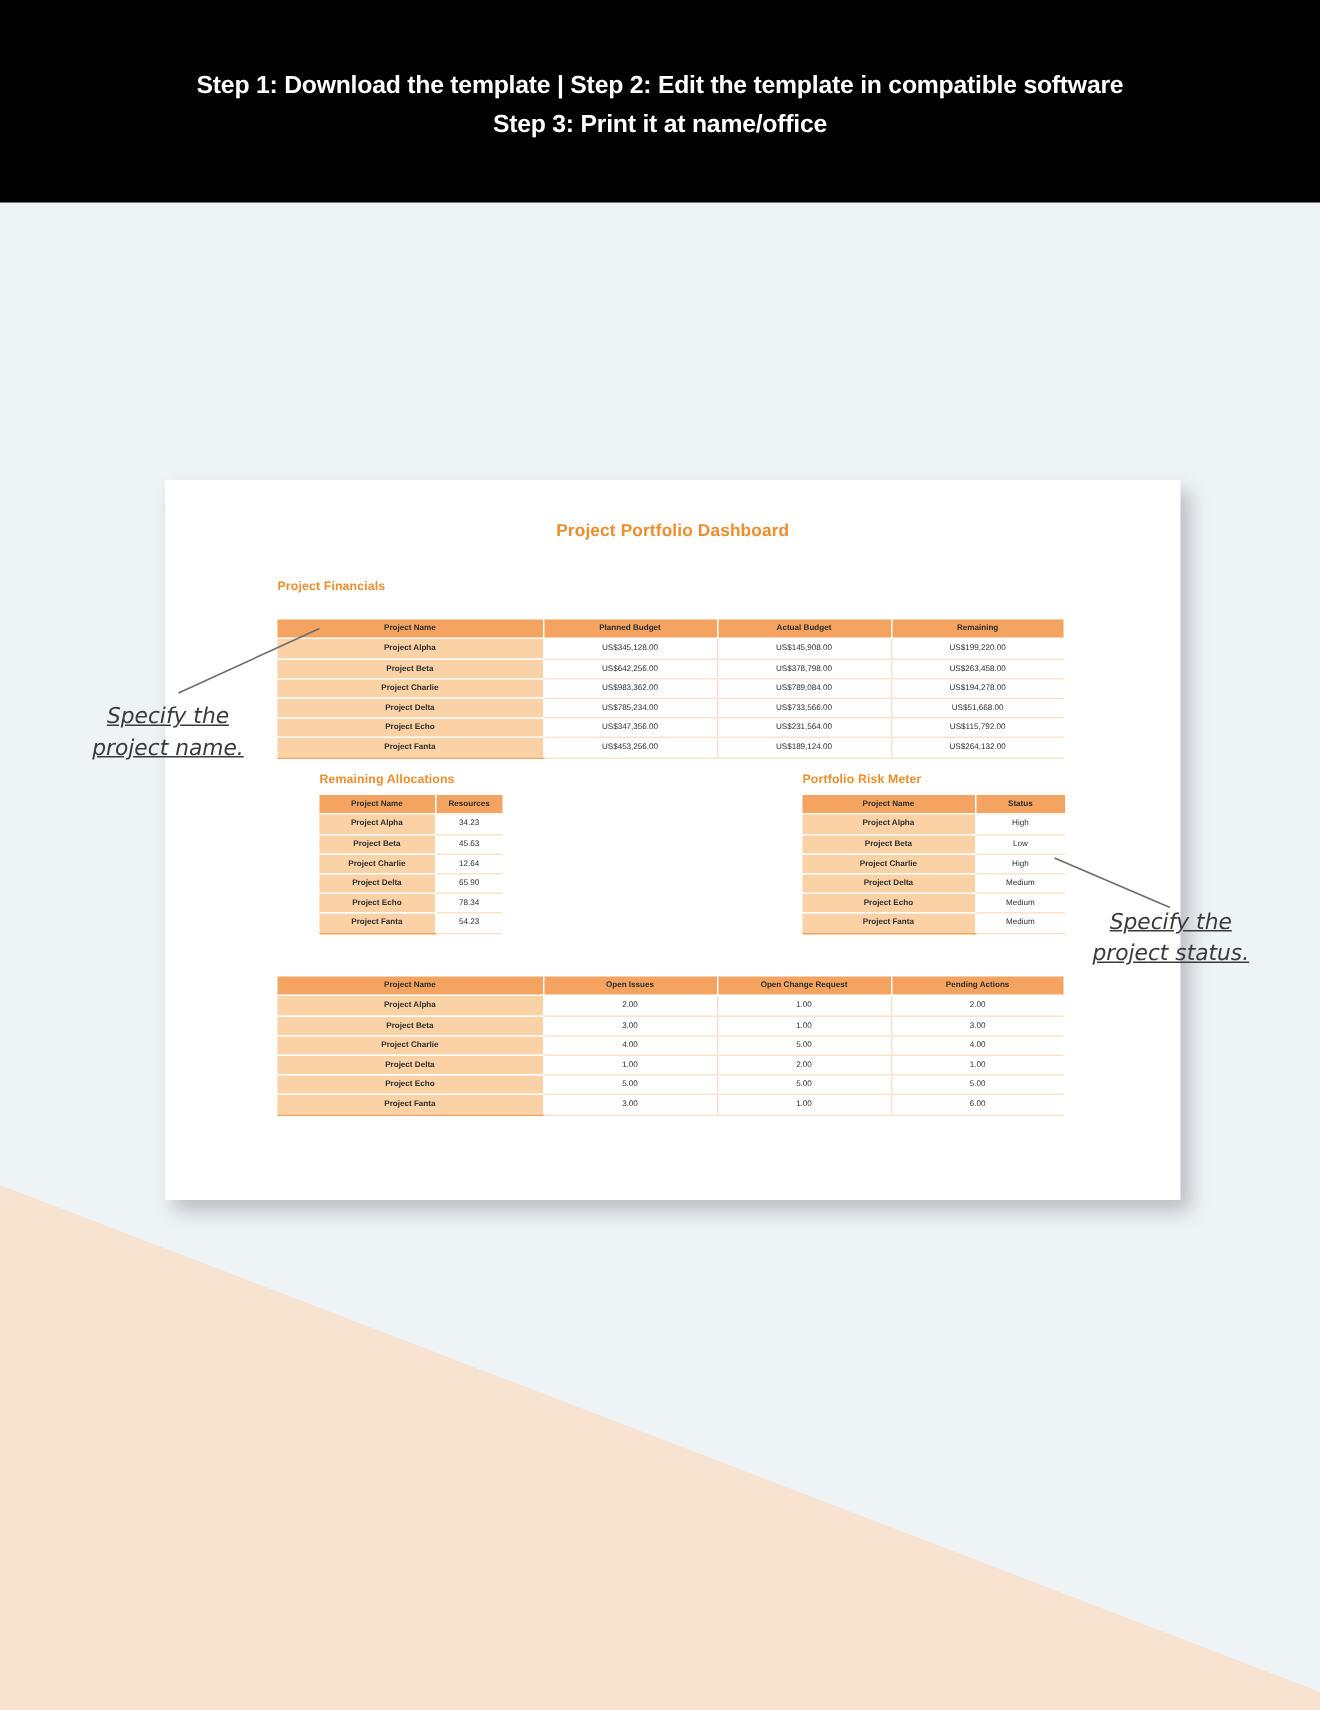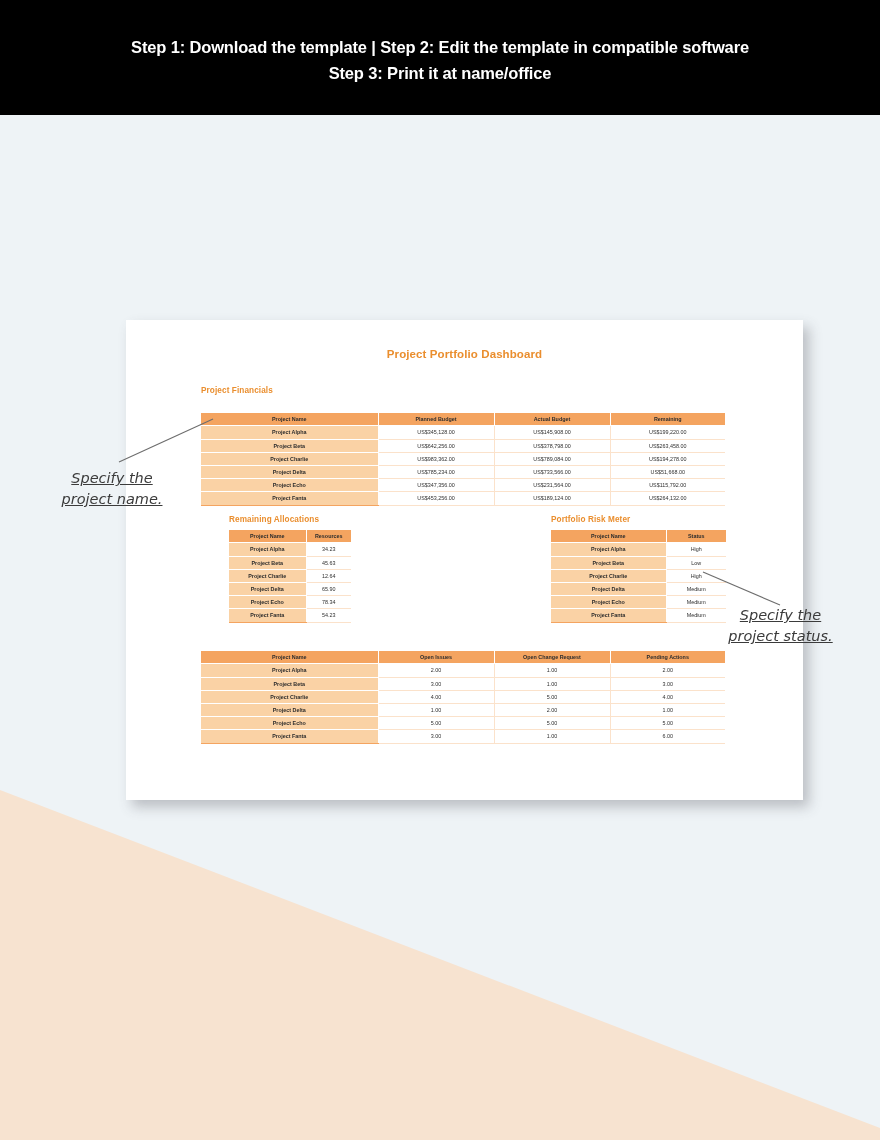--- a/index.html
+++ b/index.html
@@ -32,21 +32,21 @@
     width: 880px; height: 1140px;
     background: #f7e3d0;
     clip-path: polygon(0 790px, 880px 1128px, 880px 1140px, 0 1140px);
   }
 
   
   .banner {
     position: absolute;
     left: 0; top: 0;
     width: 880px;
-    height: 115px;
+    height: 135px;
     background: #000000;
     z-index: 5;
     display: flex;
     flex-direction: column;
     align-items: center;
     justify-content: center;
     padding-top: 4px;
   }
   .banner-line {
     color: #ffffff;
@@ -62,21 +62,20 @@
   .doc-card {
     position: absolute;
     left: 110px;
     top: 320px;
     width: 677px;
     height: 480px;
     background: #ffffff;
     box-shadow: 6px 7px 12px rgba(70,70,80,0.30);
     z-index: 3;
     overflow: hidden;
-    margin-left: 16px;
   }
 
   .doc-title {
     text-align: center;
     color: #ea8e2e;
     font-size: 11.5px;
     font-weight: bold;
     margin-top: 28px;
     letter-spacing: 0.1px;
   }

